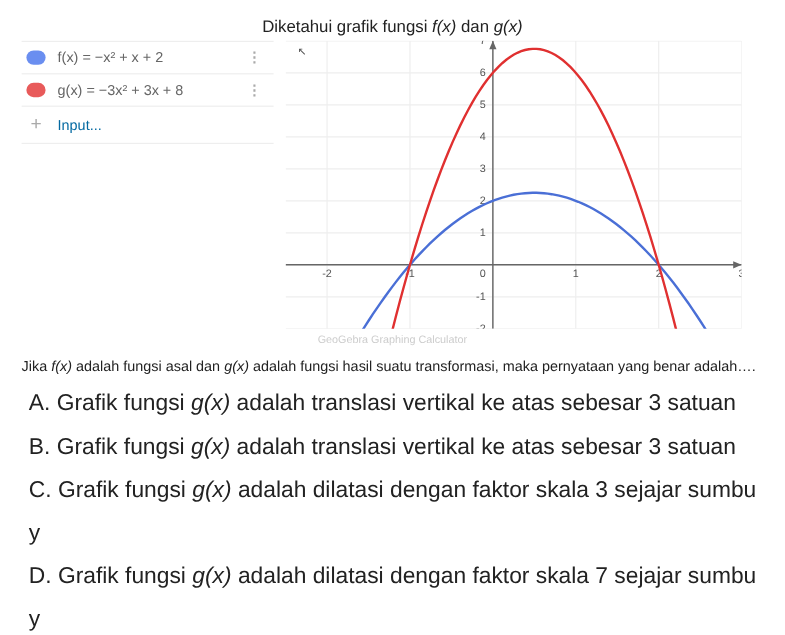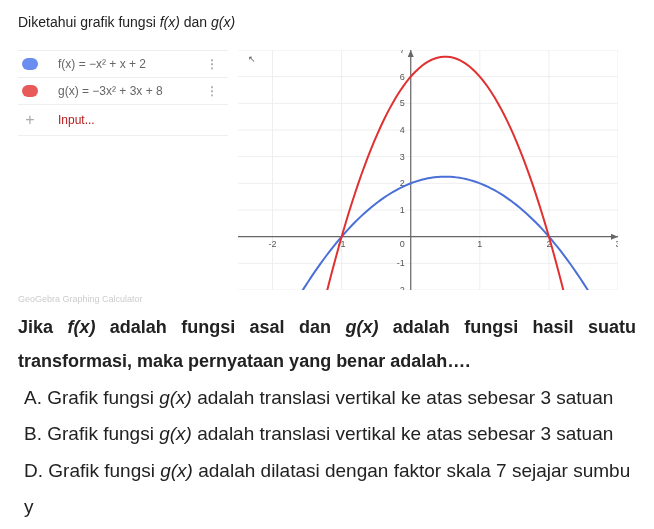--- a/index.html
+++ b/index.html
@@ -1,29 +1,29 @@
 <!DOCTYPE html>
 <html><head>
 <meta charset="utf-8">
 <style>
   * { box-sizing: border-box; margin: 0; padding: 0; }
   body { font-family: Arial, sans-serif; font-size: 13px; color: #222; width: 654px; height: 529px; background: #fff; padding: 14px 18px 8px; }
-  .title { font-size: 14px; margin-bottom: 20px; }
+  .title { font-size: 14px; margin-bottom: 4px; text-align: center; }
   .title .fn { font-style: italic; }
   .topsection { display: flex; }
   .funclist { width: 34%; border-top: 1px solid #eee; }
-  .funcrow { display: flex; align-items: center; border-bottom: 1px solid #eee; padding: 6px 4px; font-size: 12px; color: #666; gap: 10px; }
+  .funcrow { display: flex; align-items: center; border-bottom: 1px solid #eee; padding: 6px 4px; font-size: 12px; color: #666; }
   .funcrow .swatch { width: 16px; height: 12px; border-radius: 6px; margin-right: 10px; flex-shrink: 0; }
   .funcrow .eq { flex: 1; white-space: nowrap; }
   .funcrow .dots { color: #aaa; font-weight: bold; letter-spacing: 2px; padding: 0 4px; }
   .plus { color: #aaa; font-size: 16px; width: 16px; text-align: center; margin-right: 10px; }
   .graphwrap { flex: 1; padding-left: 10px; }
   svg { display: block; }
-  .watermark { font-size: 9px; color: #ccc; margin-top: 4px; }
-  .question { margin-top: 6px; font-size: 18px; line-height: 1.9; text-align: justify; font-weight: bold; }
+  .watermark { font-size: 9px; color: #ccc; margin-top: 4px; text-align: center; }
+  .question { margin-top: 6px; font-size: 12px; line-height: 1.9; text-align: justify; }
   .question .fn { font-style: italic; }
   .options { margin-top: 2px; }
   .options .opt { font-size: 19px; line-height: 1.9; padding-left: 6px; }
   .opt .fn { font-style: italic; }
 </style>
 </head>
 <body>
 
 <div class="title">
   <span>Diketahui grafik fungsi </span><span class="fn">f(x)</span><span> dan  </span><span class="fn">g(x)</span>
@@ -36,21 +36,21 @@
       <span class="eq">f(x) = −x² + x + 2</span>
       <span class="dots">⋮</span>
     </div>
     <div class="funcrow">
       <span class="swatch" style="background: rgb(232, 90, 90);"></span>
       <span class="eq">g(x) = −3x² + 3x + 8</span>
       <span class="dots">⋮</span>
     </div>
     <div class="funcrow">
       <span class="plus">+</span>
-      <span class="eq" style="color:#b91c1c">Input...</span>
+      <span class="eq" style="color:#0369a1">Input...</span>
     </div>
   </div>
 
   <div class="graphwrap">
     <svg id="chart" width="380" height="240">
         <line x1="34.54545454545455" y1="0" x2="34.54545454545455" y2="240" stroke="#eee" stroke-width="1"></line>
         <line x1="103.63636363636363" y1="0" x2="103.63636363636363" y2="240" stroke="#eee" stroke-width="1"></line>
         <line x1="172.72727272727272" y1="0" x2="172.72727272727272" y2="240" stroke="#eee" stroke-width="1"></line>
         <line x1="241.8181818181818" y1="0" x2="241.8181818181818" y2="240" stroke="#eee" stroke-width="1"></line>
         <line x1="310.90909090909093" y1="0" x2="310.90909090909093" y2="240" stroke="#eee" stroke-width="1"></line>
@@ -93,14 +93,15 @@
 
 <div class="watermark">GeoGebra Graphing Calculator</div>
 
 <div class="question">
   <span>Jika  </span><span class="fn">f(x)</span><span>  adalah  fungsi  asal  dan  </span><span class="fn">g(x)</span><span>  adalah  fungsi  hasil  suatu transformasi, maka pernyataan yang benar adalah….</span>
 </div>
 
 <div class="options">
   <div class="opt"><span>A.</span> <span>Grafik fungsi </span><span class="fn">g(x)</span><span> adalah translasi vertikal ke atas sebesar 3 satuan</span></div>
   <div class="opt"><span>B.</span> <span>Grafik fungsi </span><span class="fn">g(x)</span><span> adalah translasi vertikal ke atas sebesar 3 satuan</span></div>
+  <div class="opt"><span>C.</span> <span>Grafik fungsi </span><span class="fn">g(x)</span><span> adalah dilatasi dengan faktor skala 3 sejajar sumbu y</span></div>
   <div class="opt"><span>D.</span> <span>Grafik fungsi </span><span class="fn">g(x)</span><span> adalah dilatasi dengan faktor skala 7 sejajar sumbu y</span></div>
 </div>
 
 </body></html>

